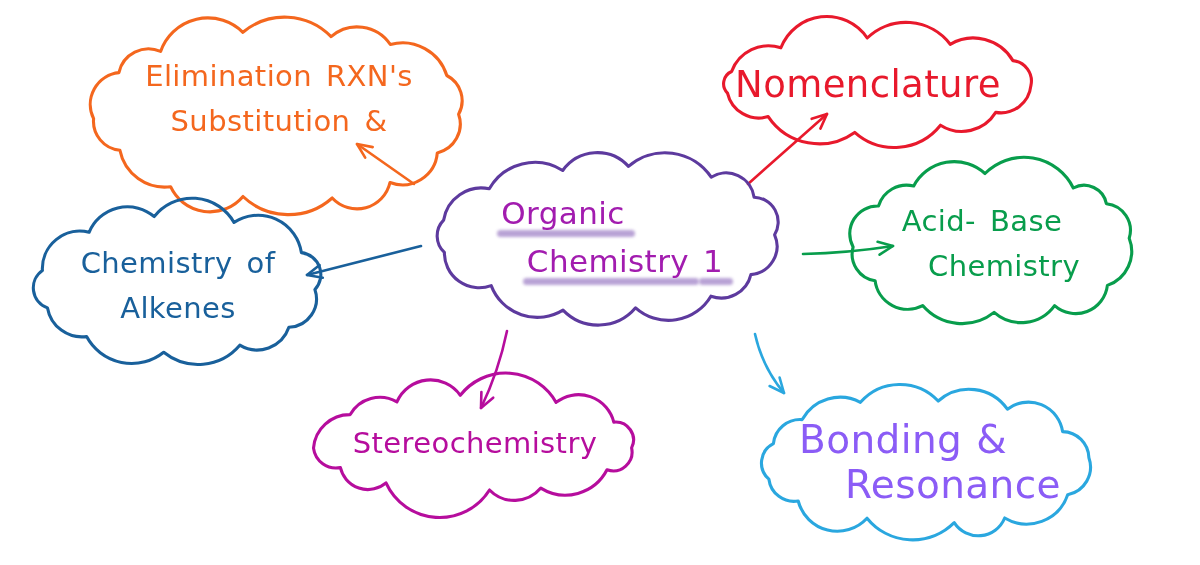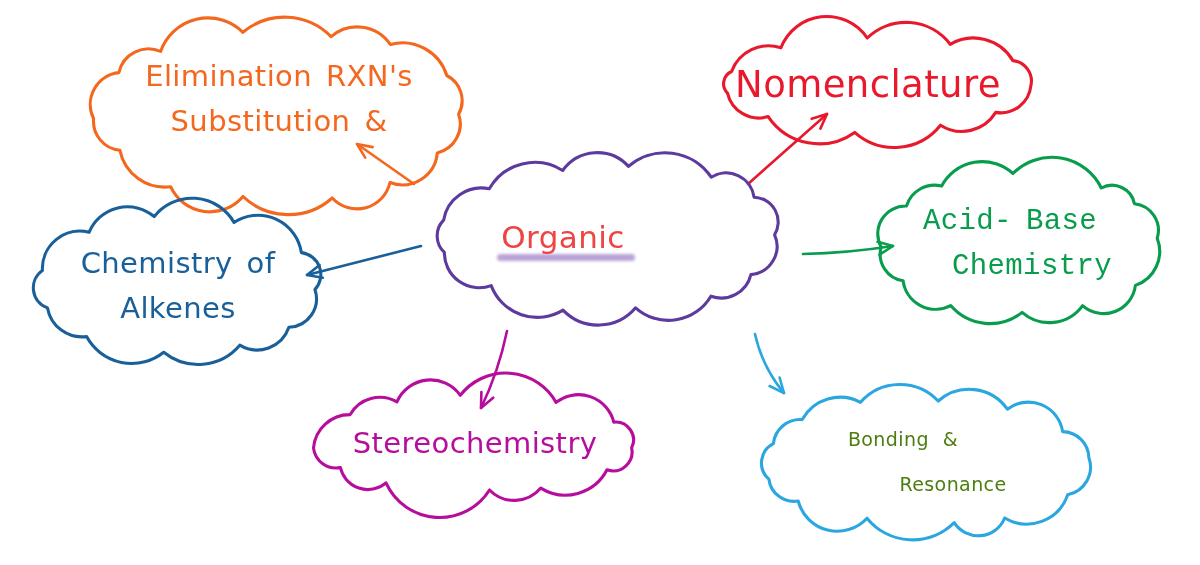--- a/index.html
+++ b/index.html
@@ -51,22 +51,23 @@
       <g fill="none" stroke="#2aa7df" stroke-width="2.6" stroke-linecap="round" stroke-linejoin="round">
         <path d="M 755 334 Q 762.3 367.0 784 393"></path>
         <path d="M 769.6 386.0 L 784 393 L 779.6 377.6"></path>
       </g>
     </svg>
   <div id="nodes-layer">
       <div class="node" style="left: 426px; top: 147px; width: 370px; height: 180px;">
         <svg class="cloud" width="370" height="180" viewBox="0 0 370 180">
           <path d="M 348.6 87.8 A 28.4 28.4 0 0 1 324.9 127.6 A 30.5 30.5 0 0 1 284.9 149.2 A 49.3 49.3 0 0 1 209.6 160.8 A 49.0 49.0 0 0 1 137.0 163.1 A 49.2 49.2 0 0 1 65.2 138.6 A 34.8 34.8 0 0 1 18.4 105.4 A 22.4 22.4 0 0 1 17.6 73.2 A 38.3 38.3 0 0 1 63.3 41.8 A 52.4 52.4 0 0 1 136.7 23.5 A 42.4 42.4 0 0 1 202.5 19.4 A 55.7 55.7 0 0 1 285.2 30.2 A 28.2 28.2 0 0 1 328.1 50.2 A 24.8 24.8 0 0 1 348.6 87.8 Z" fill="none" stroke="#5d3a9e" stroke-width="3.1" stroke-linejoin="round" stroke-linecap="round"></path>
         </svg>
-        <div class="label" style="color: #ef4444; font-size: 31px; line-height: 48px; transform: translate(0px, 0px);">
+        <div class="label" style="color: #a21caf; font-size: 31px; line-height: 48px; transform: translate(0px, 0px);">
           <div class="line" style="transform: translateX(-48px);"><span class="word">Organic<span class="hl" style="background: rgb(167, 139, 203);"></span></span></div>
+          <div class="line" style="transform: translateX(14px);"><span class="word">Chemistry<span class="hl" style="background: rgb(167, 139, 203);"></span></span><span class="word">1<span class="hl" style="background: rgb(167, 139, 203);"></span></span></div>
         </div>
       </div>
       <div class="node" style="left: 80px; top: 12px; width: 398px; height: 206px;">
         <svg class="cloud" width="398" height="206" viewBox="0 0 398 206">
           <path d="M 378.6 102.3 A 29.6 29.6 0 0 1 357.3 140.9 A 34.9 34.9 0 0 1 310.0 170.5 A 33.8 33.8 0 0 1 252.2 186.0 A 65.9 65.9 0 0 1 163.0 184.5 A 43.3 43.3 0 0 1 90.6 174.7 A 45.8 45.8 0 0 1 39.9 138.3 A 29.2 29.2 0 0 1 13.6 106.6 A 32.0 32.0 0 0 1 38.9 60.6 A 30.3 30.3 0 0 1 80.6 39.4 A 50.0 50.0 0 0 1 162.9 20.3 A 65.0 65.0 0 0 1 251.1 24.6 A 39.9 39.9 0 0 1 310.3 32.5 A 46.2 46.2 0 0 1 366.8 63.5 A 28.3 28.3 0 0 1 378.6 102.3 Z" fill="none" stroke="#f4671e" stroke-width="3.1" stroke-linejoin="round" stroke-linecap="round"></path>
         </svg>
         <div class="label" style="color: rgb(244, 103, 30); font-size: 29px; line-height: 45px; transform: translate(0px, -16px);">
           <div class="line"><span class="word">Elimination</span><span class="word">RXN's</span></div>
           <div class="line"><span class="word">Substitution</span><span class="word">&amp;</span></div>
         </div>
@@ -81,40 +82,40 @@
       </div>
       <div class="node" style="left: 26px; top: 200px; width: 304px; height: 172px;">
         <svg class="cloud" width="304" height="172" viewBox="0 0 304 172">
           <path d="M 288.9 89.6 A 28.5 28.5 0 0 1 262.9 127.3 A 33.6 33.6 0 0 1 213.8 145.2 A 54.8 54.8 0 0 1 137.7 152.3 A 51.2 51.2 0 0 1 60.6 136.6 A 35.1 35.1 0 0 1 21.5 107.9 A 21.3 21.3 0 0 1 16.4 70.4 A 37.5 37.5 0 0 1 63.1 32.3 A 41.5 41.5 0 0 1 128.2 16.6 A 48.3 48.3 0 0 1 208.0 22.4 A 43.9 43.9 0 0 1 275.4 52.6 A 22.1 22.1 0 0 1 288.9 89.6 Z" fill="none" stroke="#19609b" stroke-width="3.1" stroke-linejoin="round" stroke-linecap="round"></path>
         </svg>
         <div class="label" style="color: rgb(25, 96, 155); font-size: 29px; line-height: 45px; transform: translate(0px, 0px);">
           <div class="line"><span class="word">Chemistry</span><span class="word">of</span></div>
           <div class="line"><span class="word">Alkenes</span></div>
         </div>
       </div>
-      <div class="node" style="left: 864px; top: 155px; width: 312px; height: 178px; font-family: Liberation Mono, monospace;">
+      <div class="node" style="left: 836px; top: 155px; width: 312px; height: 178px;">
         <svg class="cloud" width="312" height="178" viewBox="0 0 312 178">
           <path d="M 293.2 83.3 A 36.0 36.0 0 0 1 271.4 130.4 A 31.9 31.9 0 0 1 218.6 150.6 A 41.2 41.2 0 0 1 158.1 157.4 A 51.8 51.8 0 0 1 86.7 150.6 A 32.8 32.8 0 0 1 39.1 125.7 A 26.9 26.9 0 0 1 17.1 92.0 A 27.8 27.8 0 0 1 42.5 51.0 A 29.4 29.4 0 0 1 77.7 31.0 A 45.8 45.8 0 0 1 149.0 18.5 A 55.0 55.0 0 0 1 237.3 33.0 A 22.8 22.8 0 0 1 270.4 48.7 A 26.8 26.8 0 0 1 293.2 83.3 Z" fill="none" stroke="#089d4c" stroke-width="3.1" stroke-linejoin="round" stroke-linecap="round"></path>
         </svg>
         <div class="label" style="color: rgb(8, 157, 76); font-size: 29px; line-height: 45px; transform: translate(0px, 0px);">
           <div class="line" style="transform: translateX(-10px);"><span class="word">Acid-</span><span class="word">Base</span></div>
           <div class="line" style="transform: translateX(12px);"><span class="word">Chemistry</span></div>
         </div>
       </div>
       <div class="node" style="left: 300px; top: 377px; width: 350px; height: 132px;">
         <svg class="cloud" width="350" height="132" viewBox="0 0 350 132">
           <path d="M 331.6 70.9 A 18.9 18.9 0 0 1 307.0 92.8 A 46.8 46.8 0 0 1 240.8 111.1 A 34.7 34.7 0 0 1 189.5 113.0 A 58.9 58.9 0 0 1 86.0 105.9 A 28.1 28.1 0 0 1 40.4 90.5 A 22.7 22.7 0 0 1 13.5 71.1 A 36.4 36.4 0 0 1 50.2 37.6 A 34.0 34.0 0 0 1 96.9 24.9 A 36.6 36.6 0 0 1 160.3 18.3 A 57.7 57.7 0 0 1 256.1 25.4 A 36.4 36.4 0 0 1 313.8 45.1 A 17.9 17.9 0 0 1 331.6 70.9 Z" fill="none" stroke="#b60d9d" stroke-width="3.1" stroke-linejoin="round" stroke-linecap="round"></path>
         </svg>
         <div class="label" style="color: rgb(182, 13, 157); font-size: 29px; line-height: 45px; transform: translate(0px, 0px);">
           <div class="line"><span class="word">Stereochemistry</span></div>
         </div>
       </div>
       <div class="node" style="left: 746px; top: 382px; width: 358px; height: 160px;">
         <svg class="cloud" width="358" height="160" viewBox="0 0 358 160">
           <path d="M 342.9 75.8 A 28.1 28.1 0 0 1 321.7 112.7 A 43.2 43.2 0 0 1 258.7 136.0 A 28.6 28.6 0 0 1 208.2 140.7 A 58.9 58.9 0 0 1 121.0 136.2 A 40.4 40.4 0 0 1 52.2 119.0 A 25.3 25.3 0 0 1 22.9 97.2 A 21.6 21.6 0 0 1 27.4 61.6 A 26.9 26.9 0 0 1 56.2 37.6 A 43.4 43.4 0 0 1 114.4 20.3 A 52.6 52.6 0 0 1 192.2 19.0 A 46.7 46.7 0 0 1 261.4 27.2 A 34.6 34.6 0 0 1 316.6 49.6 A 26.8 26.8 0 0 1 342.9 75.8 Z" fill="none" stroke="#2aa7df" stroke-width="3.1" stroke-linejoin="round" stroke-linecap="round"></path>
         </svg>
-        <div class="label" style="color: #4d7c0f; font-size: 19px; line-height: 45px; transform: translate(0px, 0px);">
+        <div class="label" style="color: #8b5cf6; font-size: 39px; line-height: 45px; transform: translate(0px, 0px);">
           <div class="line" style="transform: translateX(-22px);"><span class="word">Bonding</span><span class="word">&amp;</span></div>
           <div class="line" style="transform: translateX(28px);"><span class="word">Resonance</span></div>
         </div>
       </div>
     </div>
 </div>
 
 </body></html>

